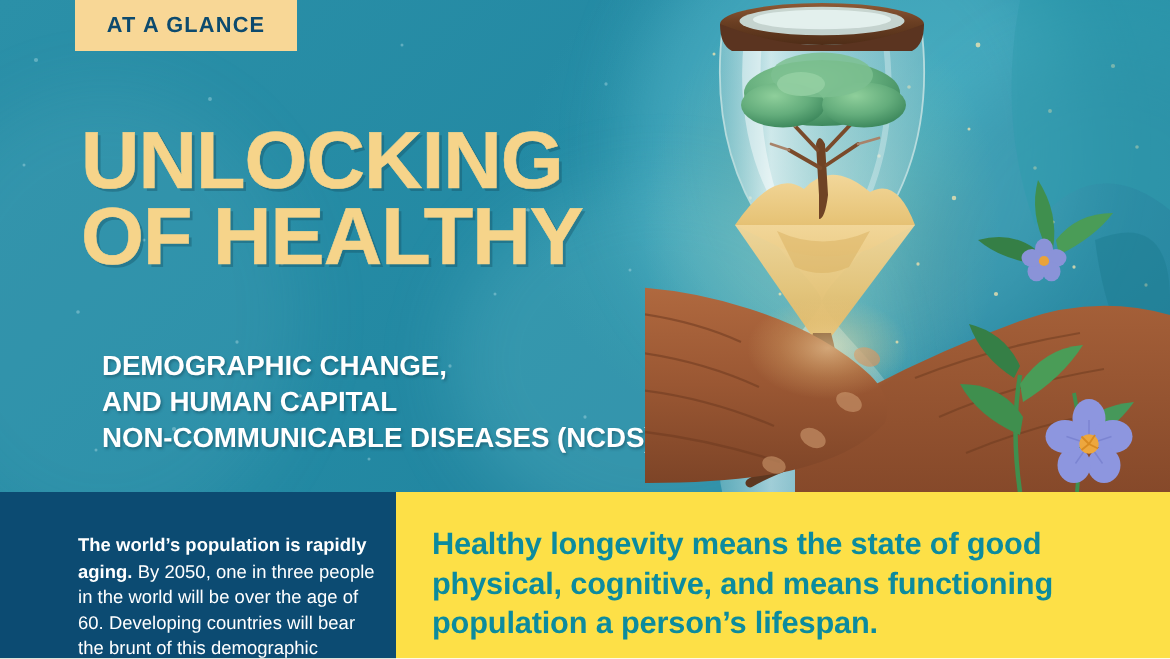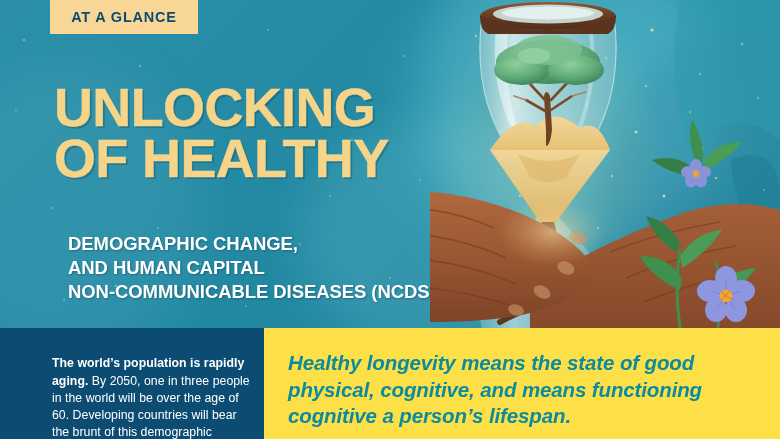--- a/index.html
+++ b/index.html
@@ -129,21 +129,20 @@
     line-height: 1.40;
     letter-spacing: 0.002em;
   }
   .stat-text b { font-weight: 700; }
 
   .quote {
     position: absolute;
     left: 288px; top: 22px;
     width: 470px;
     color: #0c8b9e;
-    font-style: italic;
     font-weight: 700;
     font-size: 20.5px;
     line-height: 1.30;
     letter-spacing: -0.006em;
   }
   .quote .ln { display: block; white-space: nowrap; }
 </style>
 </head>
 <body>
 
@@ -402,17 +401,17 @@
 
   <div class="lower">
 
     <div class="stat-panel">
       <p class="stat-text"><b>The world’s population is rapidly aging.</b><span> By 2050, one in three people in the world will be over the age of 60. Developing countries will bear the brunt of this demographic</span></p>
     </div>
 
     <div class="quote">
       <span class="ln">Healthy longevity means the state of good</span>
       <span class="ln">physical, cognitive, and means functioning</span>
-      <span class="ln">cognitive a person’s lifespan.</span>
+      <span class="ln">population a person’s lifespan.</span>
     </div>
   </div>
 
 </div>
 
 </body></html>

